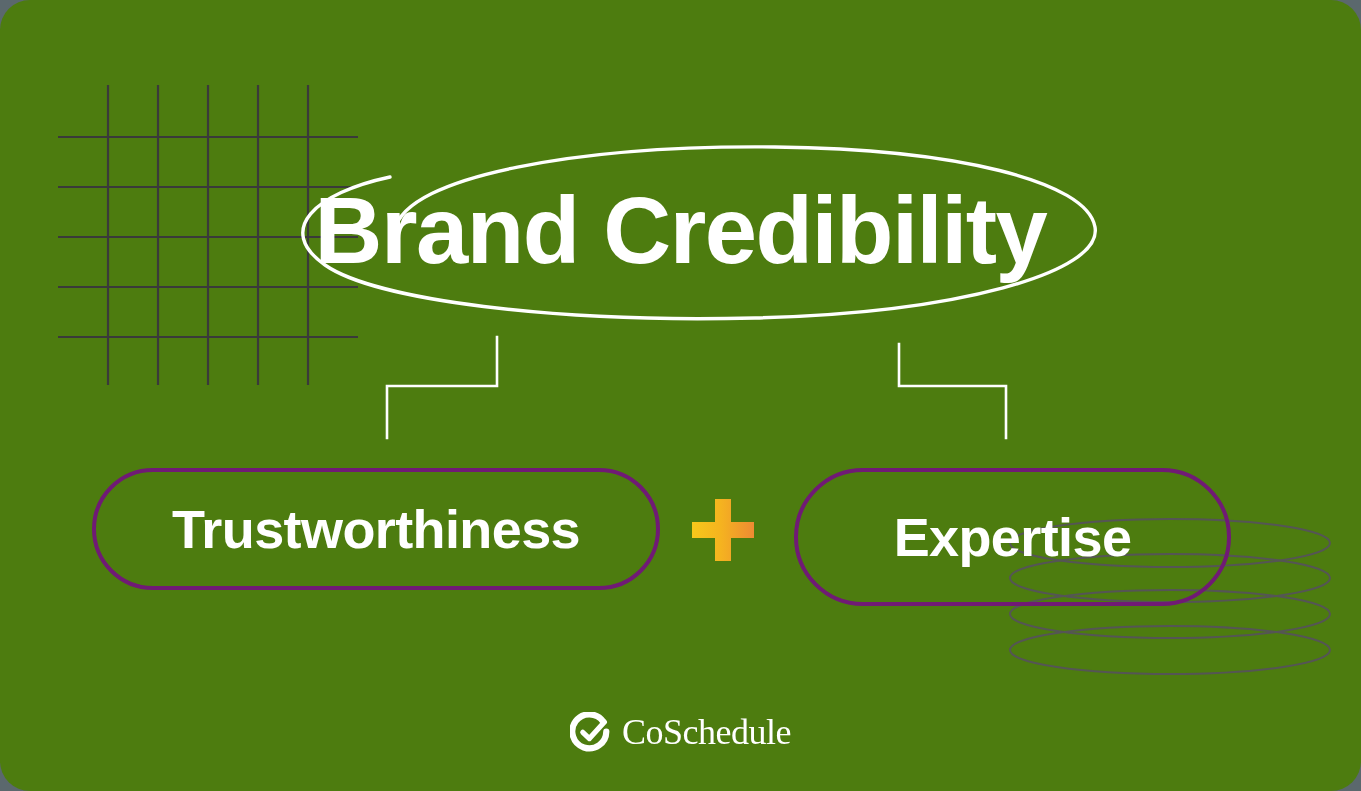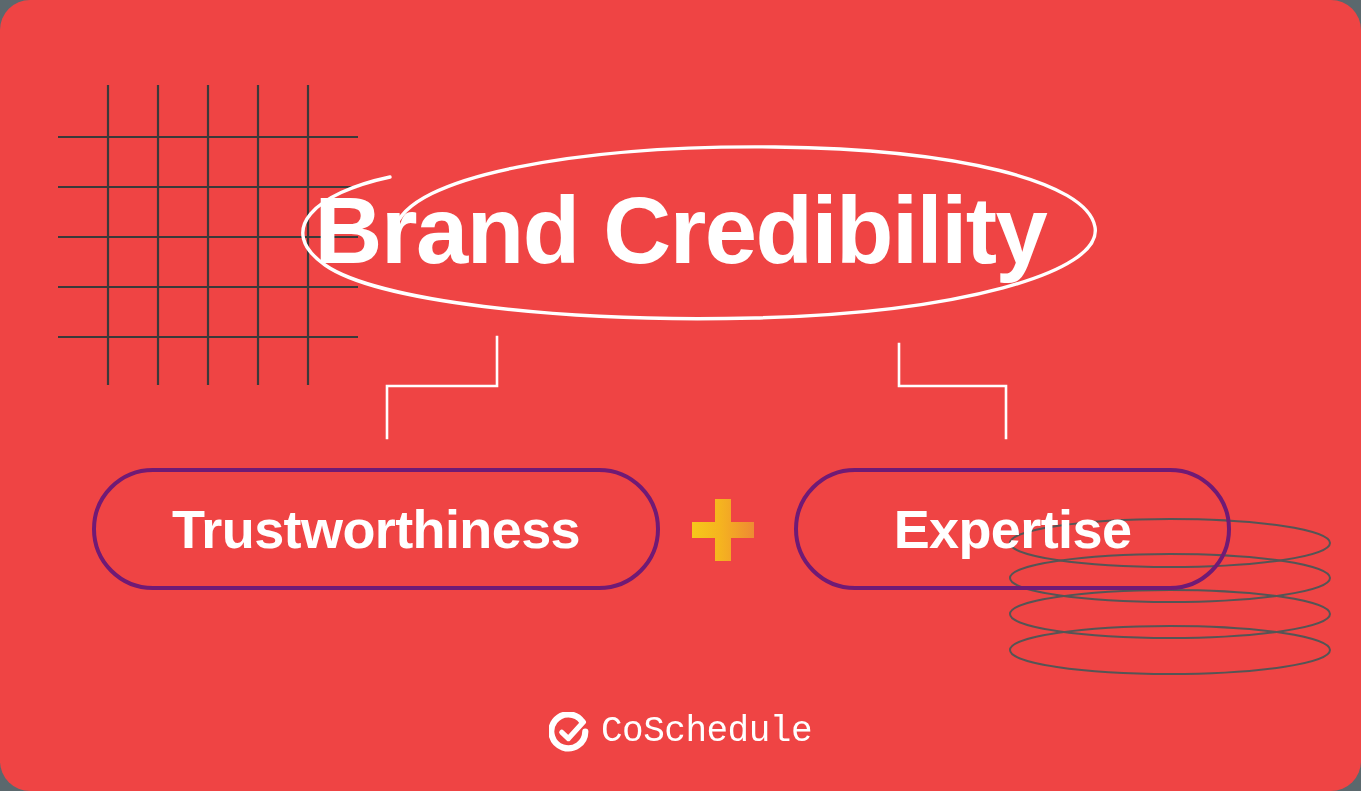--- a/index.html
+++ b/index.html
@@ -18,21 +18,21 @@
     height: 791px;
     background: #5b686d;
   }
 
   #card {
     position: absolute;
     left: 0;
     top: 0;
     width: 1361px;
     height: 791px;
-    background: #ef4444;
+    background: #4d7c0f;
     border-radius: 30px;
     overflow: hidden;
   }
 
   
   .grid-deco {
     position: absolute;
     left: 58px;
     top: 85px;
     width: 300px;
@@ -107,21 +107,21 @@
   #pill-trust {
     left: 92px;
     top: 468px;
     width: 568px;
     height: 122px;
   }
   #pill-expertise {
     left: 794px;
     top: 468px;
     width: 437px;
-    height: 122px;
+    height: 138px;
   }
 
   
   .plus-icon {
     position: absolute;
     left: 692px;
     top: 499px;
     width: 62px;
     height: 62px;
   }
@@ -137,21 +137,21 @@
     justify-content: center;
     gap: 12px;
   }
   .logo-mark {
     width: 40px;
     height: 40px;
     flex: 0 0 auto;
   }
   .logo-text {
     color: #ffffff;
-    font-family: Liberation Mono, monospace;
+    font-family: Liberation Serif, serif;
     font-size: 36px;
     font-weight: normal;
     letter-spacing: -0.5px;
     line-height: 40px;
   }
 </style>
 </head>
 <body>
 
 <div id="stage">

